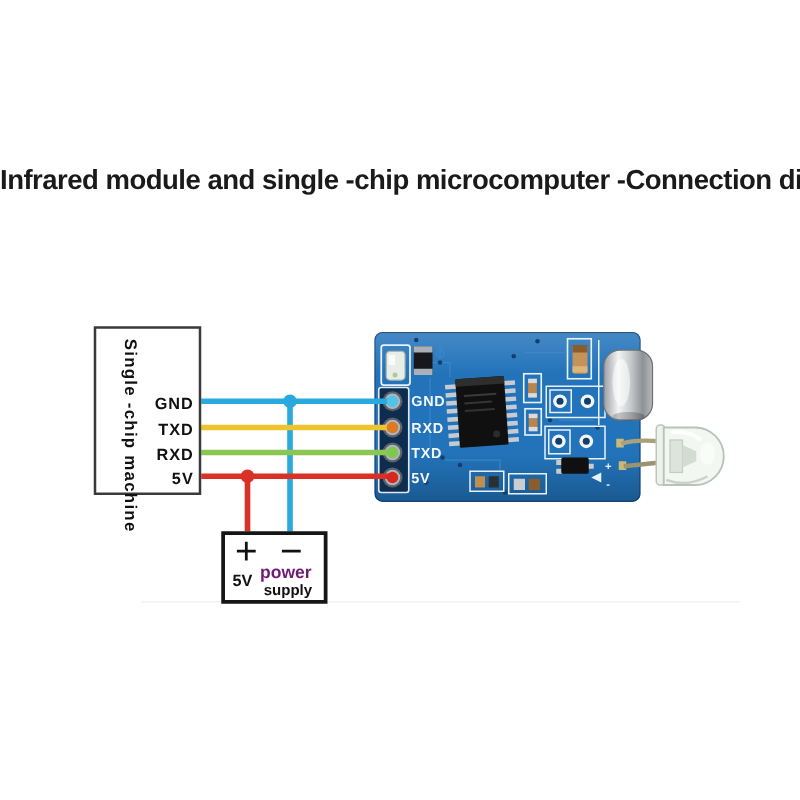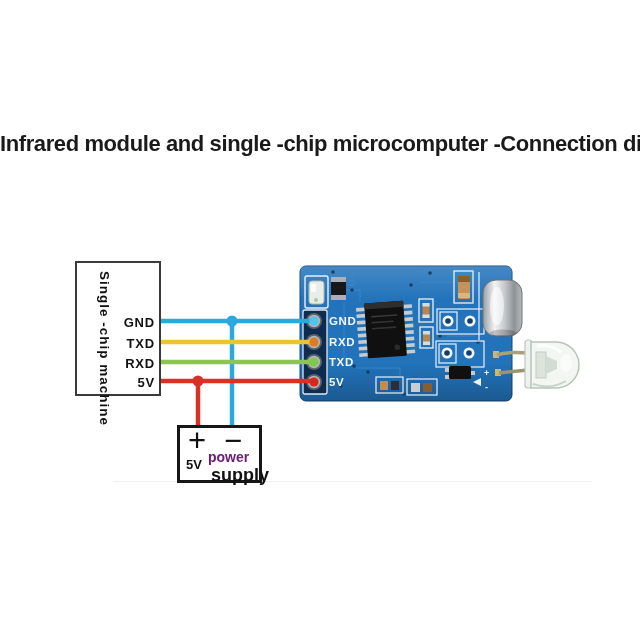--- a/index.html
+++ b/index.html
@@ -34,21 +34,21 @@
   .mcu-pin.p2{top:93px;}
   .mcu-pin.p3{top:112px;}
   .psu-box{
     position:absolute;left:177px;top:425px;width:79px;height:52px;
     border:3px solid #161616;background:#ffffff;z-index:2;
   }
   .psu-plus{position:absolute;left:8px;top:-4px;font-size:31px;font-weight:500;color:#111;line-height:34px;}
   .psu-minus{position:absolute;left:44px;top:-4px;font-size:31px;font-weight:500;color:#111;line-height:34px;}
   .psu-voltage{position:absolute;left:6px;top:29px;font-size:13px;font-weight:600;color:#111;}
   .psu-word1{position:absolute;left:28px;top:21px;font-size:14px;font-weight:700;color:#701a75;text-align:center;}
-  .psu-word2{position:absolute;left:31px;top:37px;font-size:18px;font-weight:700;color:#111;}
+  .psu-word2{position:absolute;left:31px;top:37px;font-size:12px;font-weight:700;color:#111;}
 </style>
 </head>
 <body>
 
 <div class="title">Infrared module and single -chip microcomputer -Connection diagram</div>
 <div class="faint-line"></div>
 
 <svg class="diagram" width="640" height="640" viewBox="0 0 640 640">
   <defs>
     <linearGradient id="boardShade" x1="0" y1="0" x2="0" y2="1">

